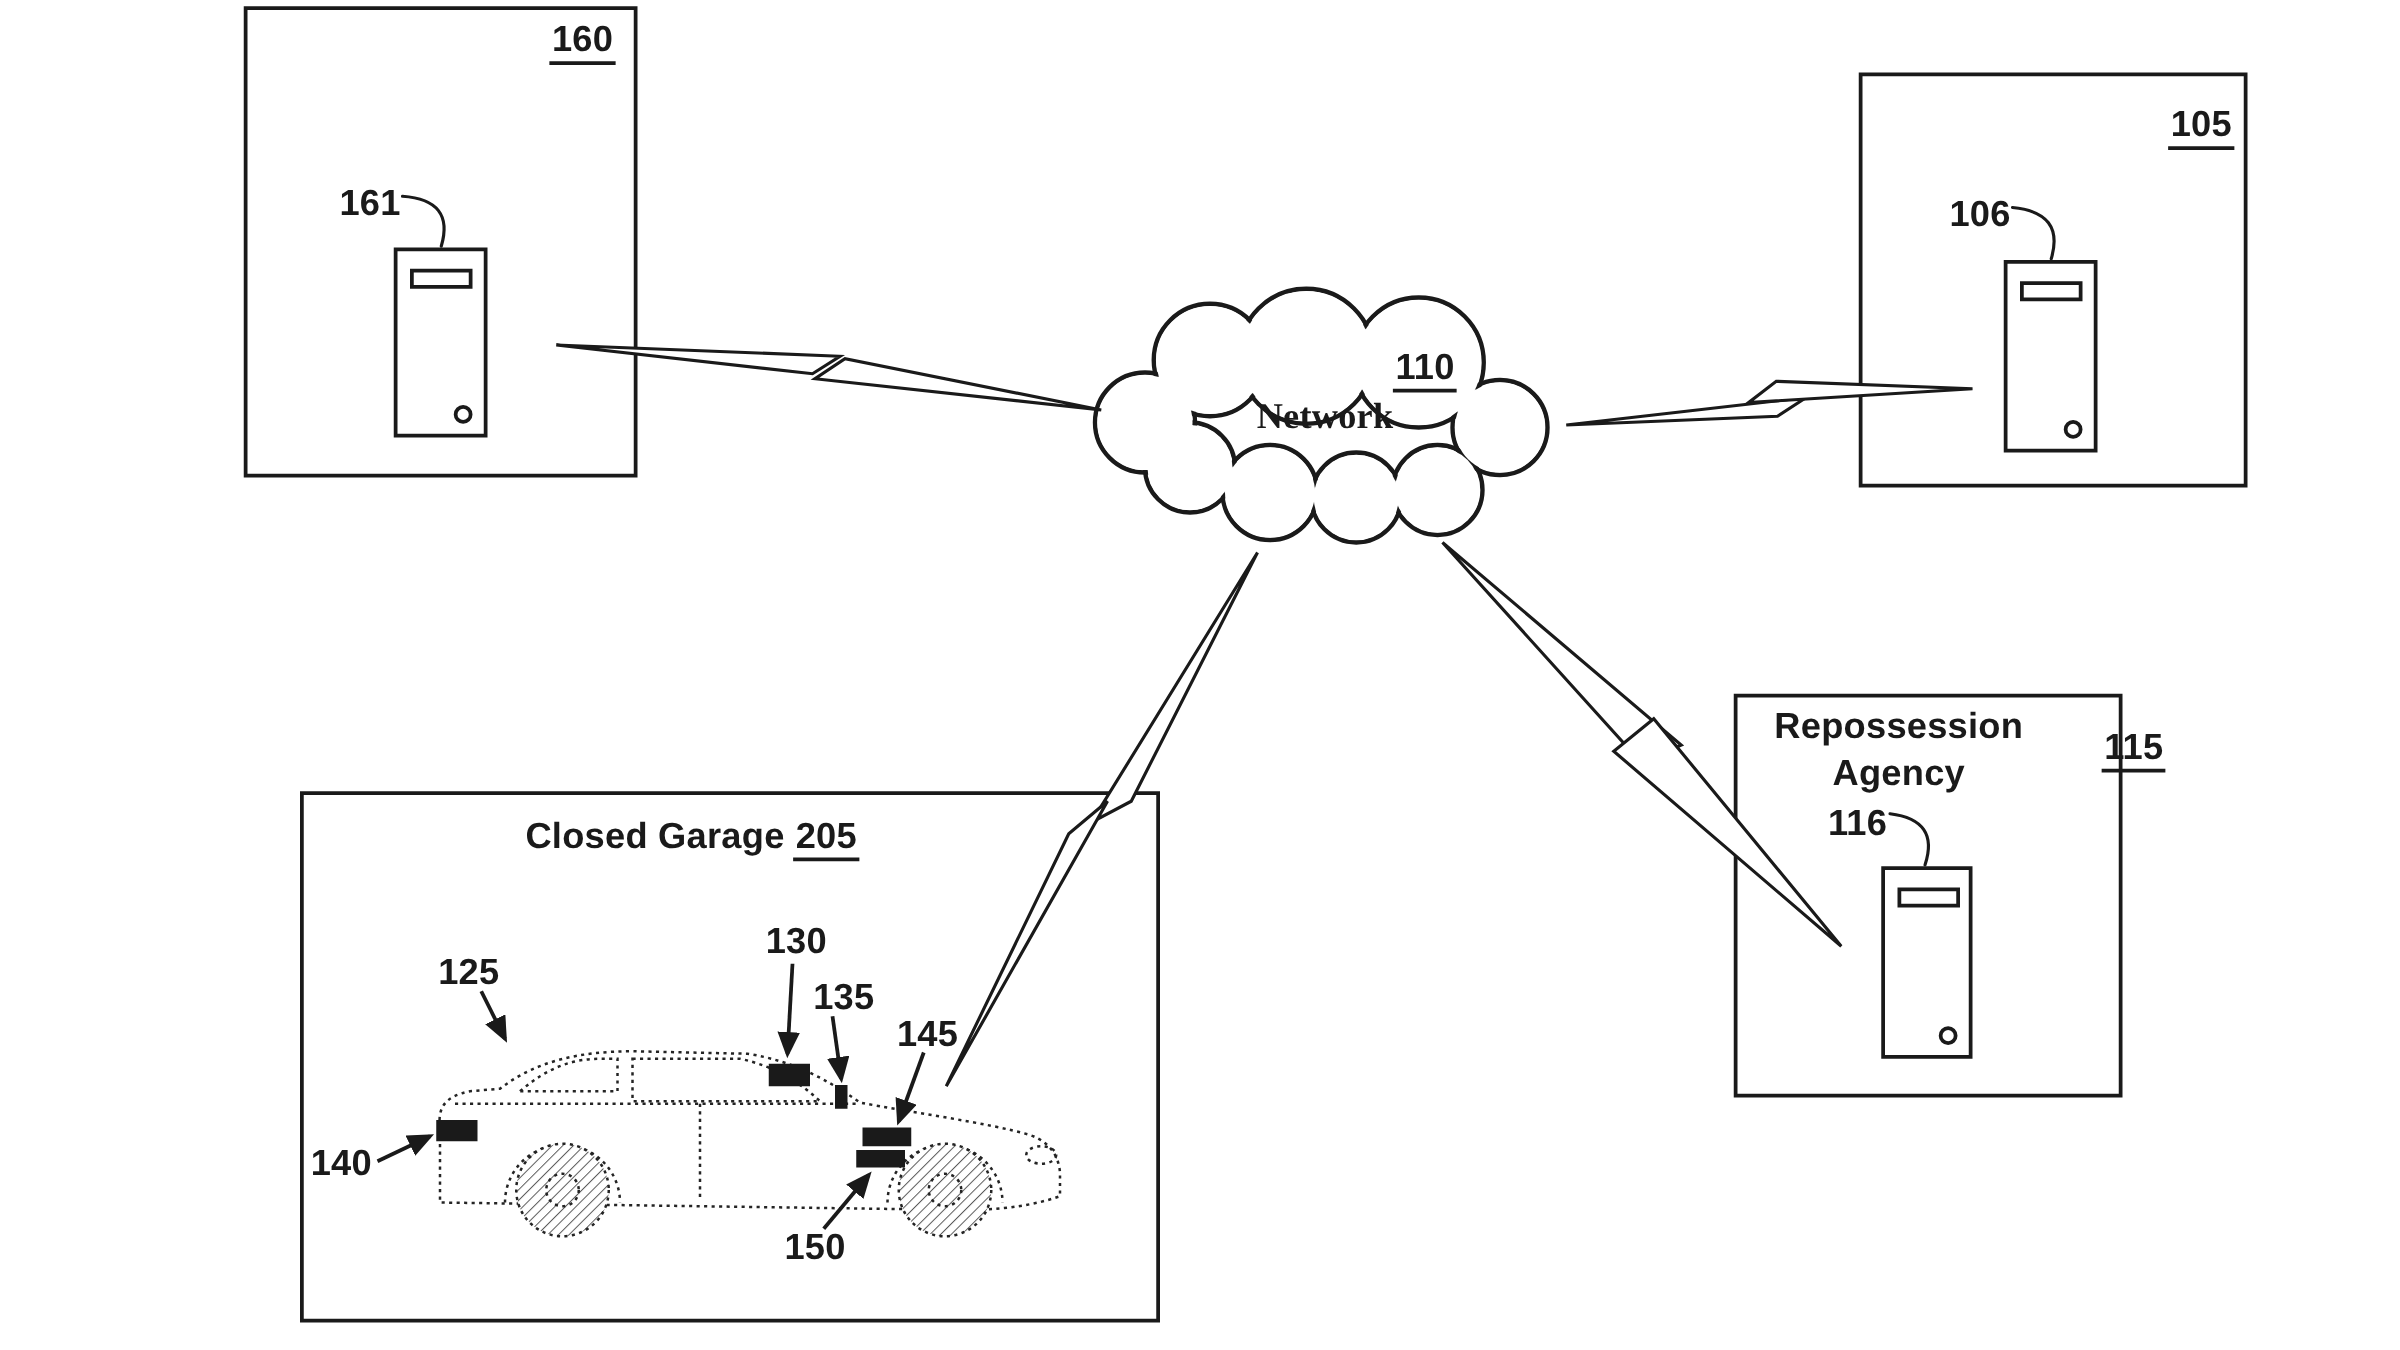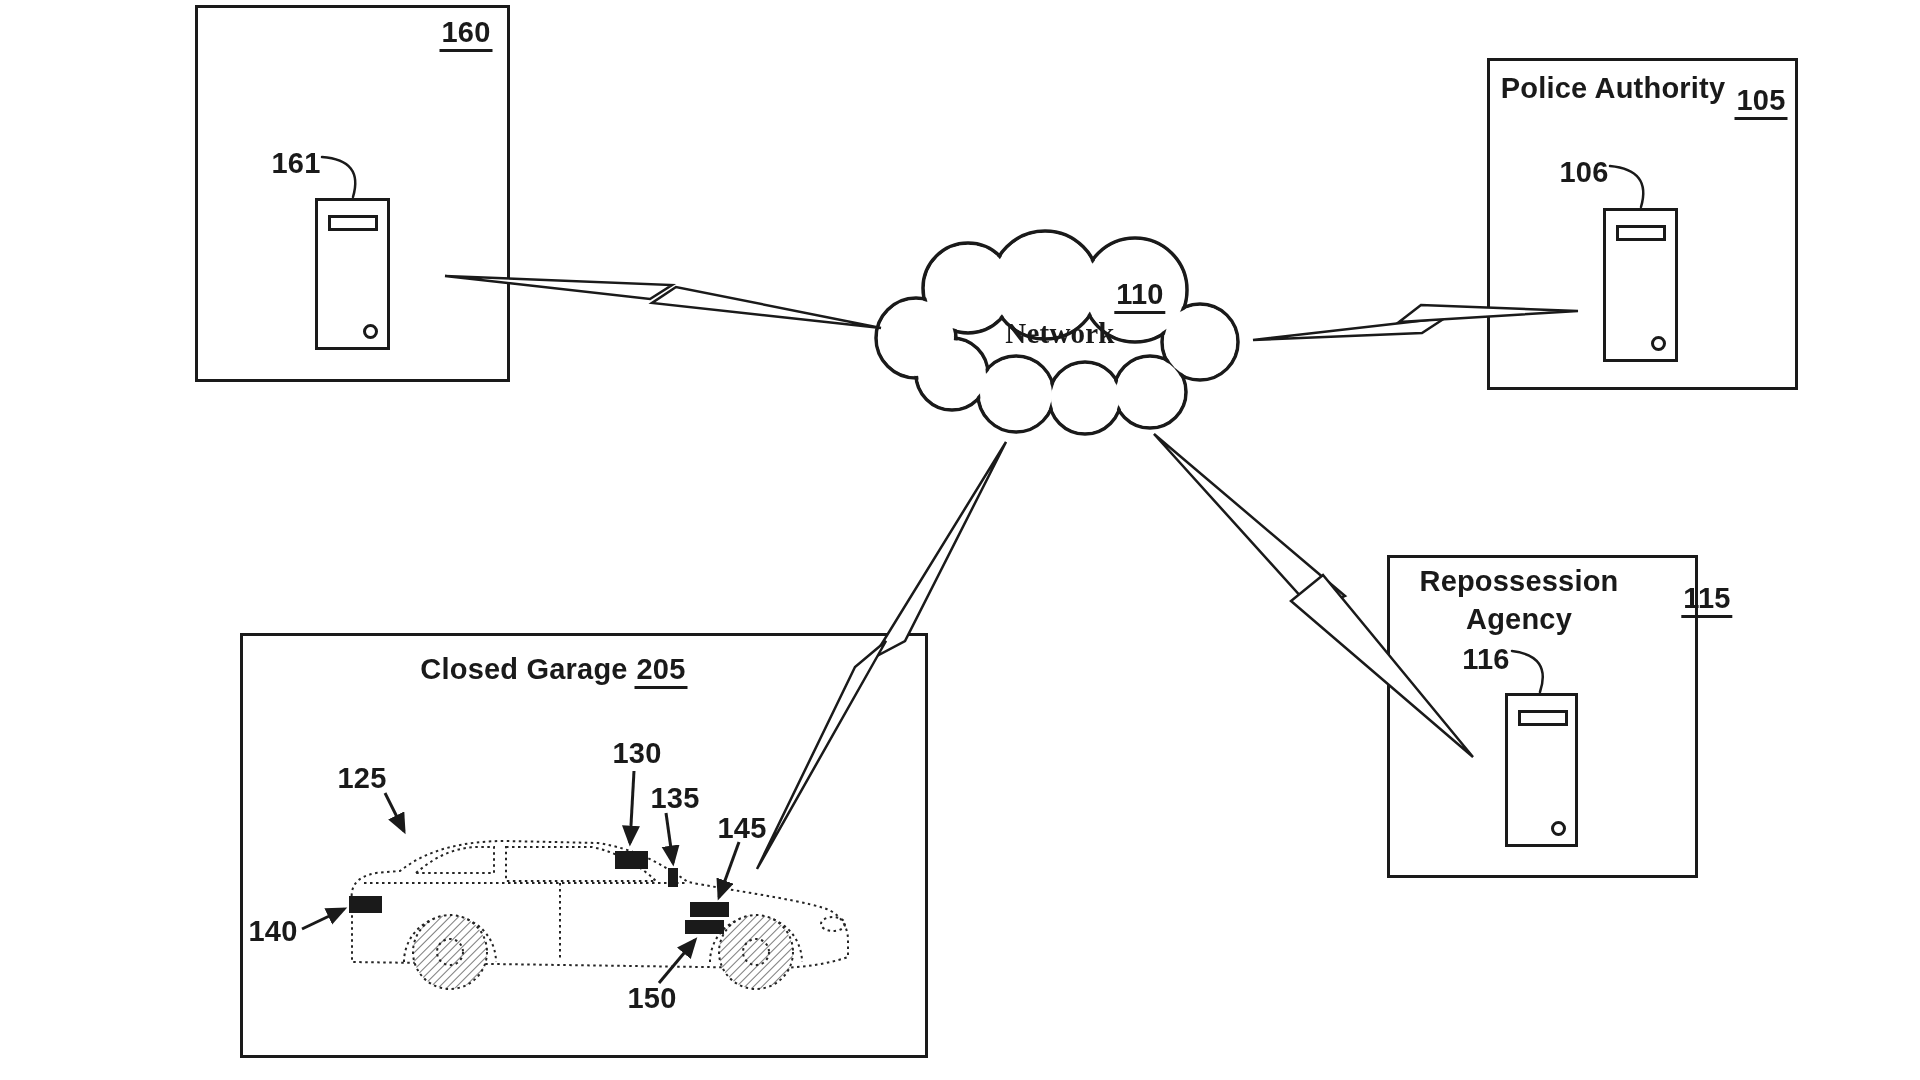--- a/index.html
+++ b/index.html
@@ -133,37 +133,36 @@
       <path d="M 666 813 L 673 863" marker-end="url(#ah)"></path>
       <path d="M 739 842 L 719 897" marker-end="url(#ah)"></path>
       <path d="M 302 929 L 344 909" marker-end="url(#ah)"></path>
       <path d="M 659 983 L 695 940" marker-end="url(#ah)"></path>
     </g>
   </svg>
 
   <div class="lbl" style="left:466px;top:32px;"><span class="u">160</span></div>
   <div class="lbl" style="left:296px;top:163px;">161</div>
 
-  <div class="lbl" style="left:1613px;top:88px;">Police Authority</div>
   <div class="lbl" style="left:1761px;top:100px;"><span class="u">105</span></div>
   <div class="lbl" style="left:1584px;top:172px;">106</div>
 
   <div class="lbl" style="left:1140px;top:294px;"><span class="u">110</span></div>
   <div class="lbl" style="left:1060px;top:333px;font-family:Liberation Serif, serif;">Network</div>
 
   <div class="lbl" style="left:1519px;top:600px;">
     <span class="line">Repossession</span>
     <span class="line">Agency</span>
   </div>
   <div class="lbl" style="left:1660px;top:598px;margin-left:47px;"><span class="u">115</span></div>
   <div class="lbl" style="left:1486px;top:659px;">116</div>
 
   <div class="lbl" style="left:524px;top:669px;">Closed Garage</div>
   <div class="lbl" style="left:661px;top:669px;"><span class="u">205</span></div>
 
-  <div class="lbl" style="left:362px;top:778px;text-align:right;">125</div>
+  <div class="lbl" style="left:375px;top:778px;text-align:right;">125</div>
   <div class="lbl" style="left:637px;top:753px;text-align:center;">130</div>
   <div class="lbl" style="left:675px;top:798px;">135</div>
   <div class="lbl" style="left:273px;top:931px;">140</div>
   <div class="lbl" style="left:742px;top:828px;">145</div>
   <div class="lbl" style="left:652px;top:998px;">150</div>
 
 </div>
 
 </body></html>

